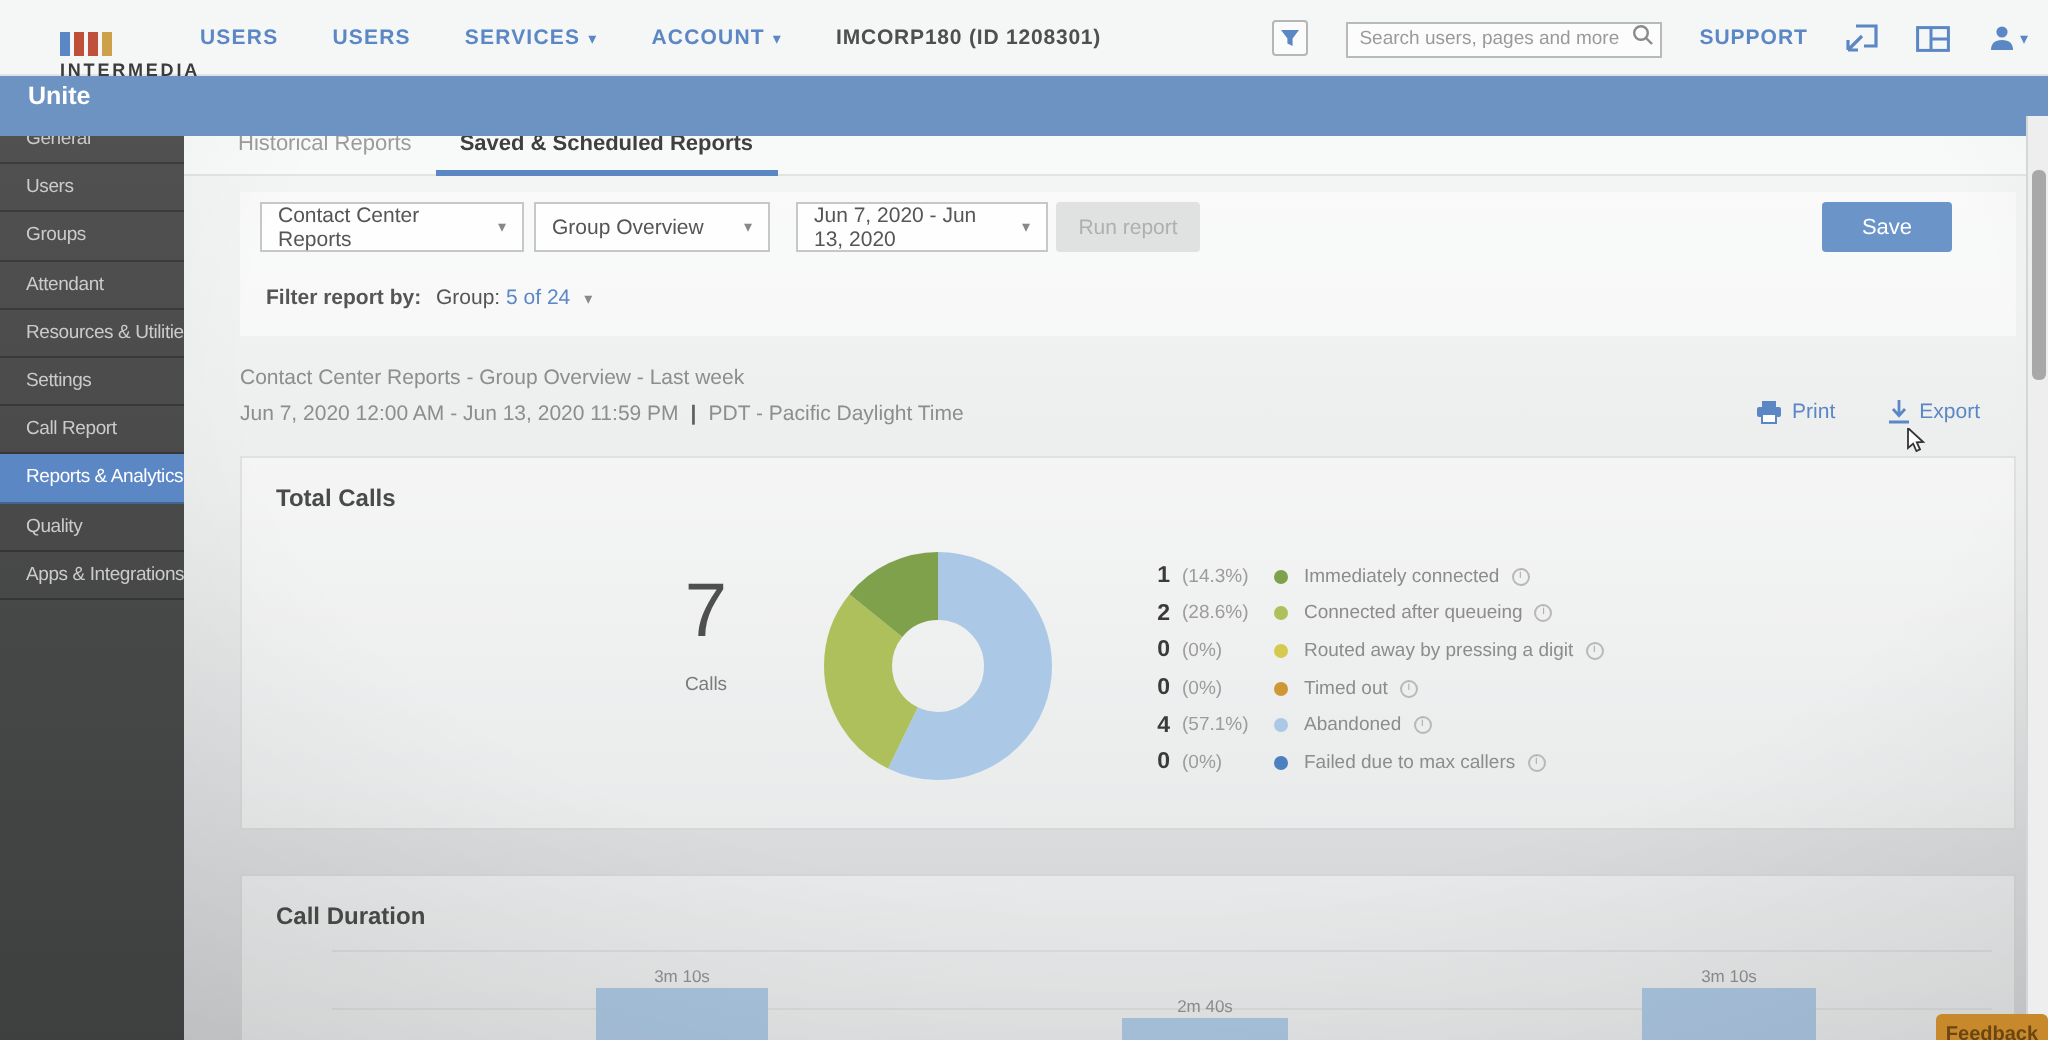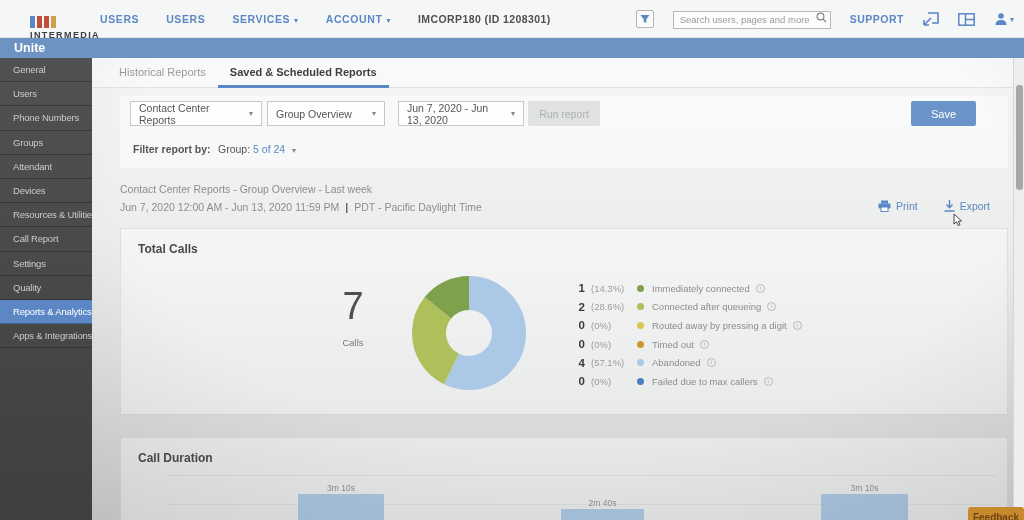--- a/index.html
+++ b/index.html
@@ -22,21 +22,21 @@
   .filter-btn { width:18px; height:18px; border:1px solid #b5b6b6; border-radius:2px; background:#fbfbfb; display:flex; align-items:center; justify-content:center; cursor:pointer; }
   .search-wrap { position:relative; }
   .search-wrap input { width:158px; height:18px; border:1px solid #b8b9b9; background:#fcfcfc; font-size:9.5px; color:#666; padding:0 18px 0 6px; outline:none; font-family:inherit; }
   .search-wrap input::placeholder { color:#9a9a9a; }
   .search-icon { position:absolute; right:4px; top:3px; }
   .support { font-size:10.5px; font-weight:bold; letter-spacing:0.5px; color:#5b87c5; cursor:pointer; }
   .top-icon { cursor:pointer; display:flex; align-items:center; }
   .user-caret { font-family:"DejaVu Sans",sans-serif; font-size:8px; color:#5b87c5; margin-left:2px; }
 
   
-  #unitebar { position:absolute; left:0; top:38px; width:1024px; height:20px; background:#6d93c3; z-index:5; }
+  #unitebar { position:absolute; left:0; top:38px; width:1024px; height:30px; background:#6d93c3; z-index:5; }
   #unitebar span { position:absolute; left:14px; top:0; line-height:20px; font-size:12.5px; font-weight:bold; color:#ffffff; }
 
   
   #sidebar { position:absolute; left:0; top:58px; width:92px; height:462px; background:linear-gradient(#515152,#3e3f3f); z-index:4; }
   .side-item { height:24.2px; line-height:24.2px; padding-left:13px; font-size:9.5px; letter-spacing:-0.2px; color:#cbcbcb; border-bottom:1px solid rgba(0,0,0,0.25); white-space:nowrap; overflow:hidden; cursor:pointer; }
   .side-item.active { background:#5b87c5; color:#ffffff; }
 
   
   #main { position:absolute; left:92px; top:58px; width:932px; height:462px; overflow:hidden;
     background:linear-gradient(180deg,#f4f5f5 0%, #eceded 40%, #d8dadb 80%, #cfd1d2 100%); }
@@ -154,29 +154,27 @@
   </div>
 </div>
 
 <div id="unitebar">
   <span>Unite</span>
 </div>
 
 <div id="sidebar">
     <div class="side-item">General</div>
     <div class="side-item">Users</div>
-    <div class="side-item">Phone Numbers</div>
     <div class="side-item">Groups</div>
     <div class="side-item">Attendant</div>
-    <div class="side-item">Devices</div>
     <div class="side-item">Resources &amp; Utilities</div>
+    <div class="side-item">Settings</div>
     <div class="side-item">Call Report</div>
-    <div class="side-item">Settings</div>
+    <div class="side-item active">Reports &amp; Analytics</div>
     <div class="side-item">Quality</div>
-    <div class="side-item active">Reports &amp; Analytics</div>
     <div class="side-item">Apps &amp; Integrations</div>
   </div>
 
 <div id="main">
 
   <div id="tabsbar">
       <div class="tab">Historical Reports</div>
       <div class="tab active">Saved &amp; Scheduled Reports</div>
     </div>
 

